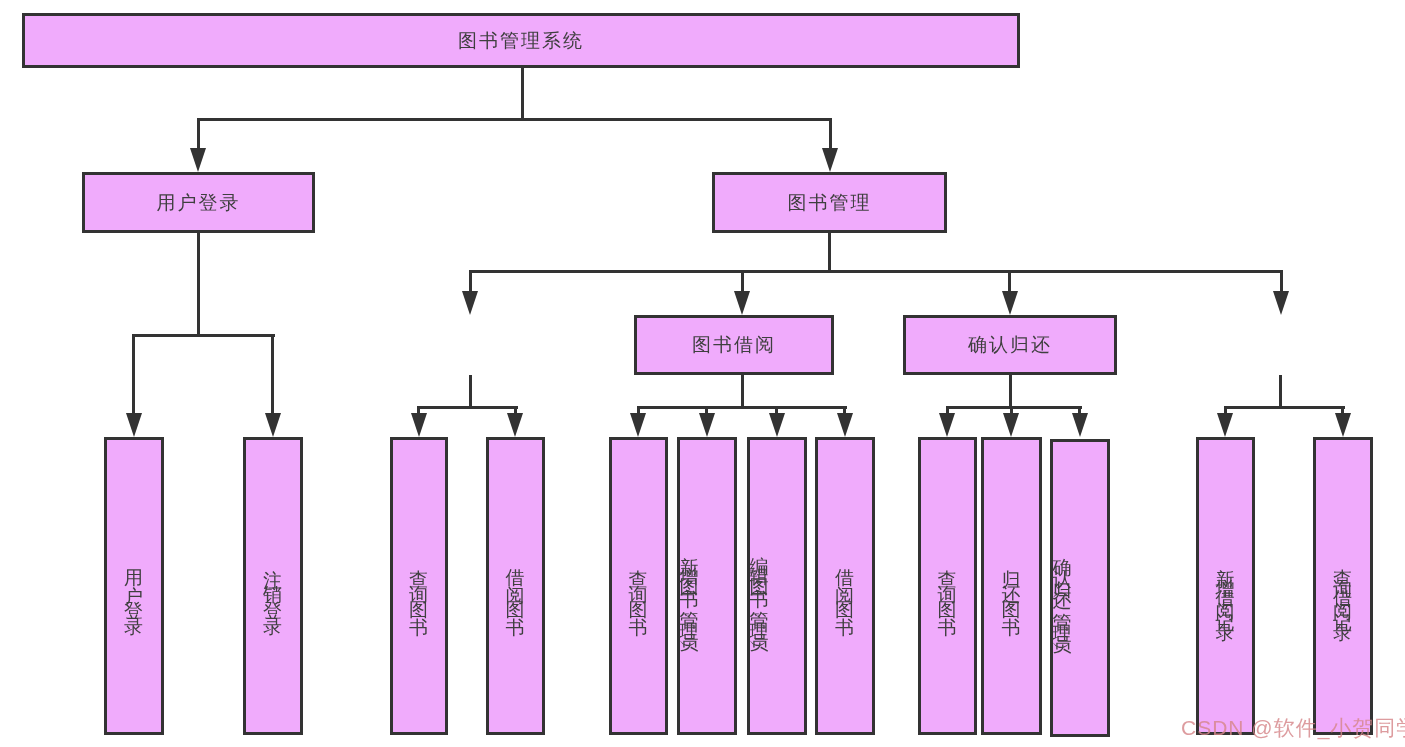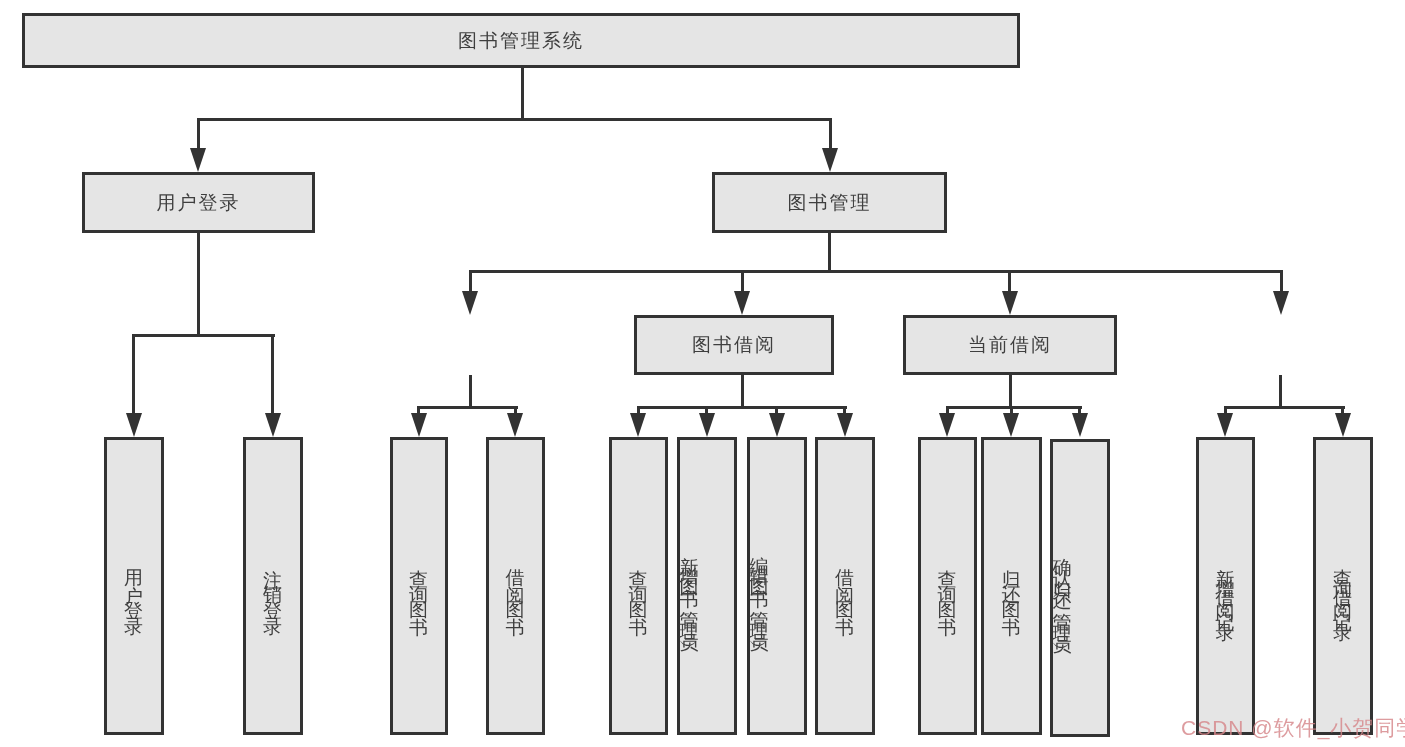--- a/index.html
+++ b/index.html
@@ -7,21 +7,21 @@
     position:relative;
     width:1405px;height:747px;
     background:#ffffff;
     font-family:"Liberation Sans", sans-serif;
     overflow:hidden;
   }
   .box{
     position:absolute;
     box-sizing:border-box;
     border:3px solid #333333;
-    background:#e5e5e5;
+    background:#f0abfc;
     display:flex;
     align-items:center;
     justify-content:center;
     color:#3f3f3f;
   }
   .box.h span{
     font-size:19px;
     letter-spacing:2px;
     white-space:nowrap;
   }
@@ -67,21 +67,21 @@
     <span>用户登录</span>
   </div>
   <div class="box h" style="left:712px;top:172px;width:235px;height:61px">
     <span>图书管理</span>
   </div>
 
   <div class="box h" style="left:634px;top:315px;width:200px;height:60px">
     <span>图书借阅</span>
   </div>
   <div class="box h" style="left:903px;top:315px;width:214px;height:60px">
-    <span>当前借阅</span>
+    <span>确认归还</span>
   </div>
 
   <div class="box v ls-lg" style="left:104px;top:437px;width:60px;height:298px">
     <span>用户登录</span>
   </div>
   <div class="box v ls-lg" style="left:243px;top:437px;width:60px;height:298px">
     <span>注销登录</span>
   </div>
 
   <div class="box v ls-lg" style="left:390px;top:437px;width:58px;height:298px">

